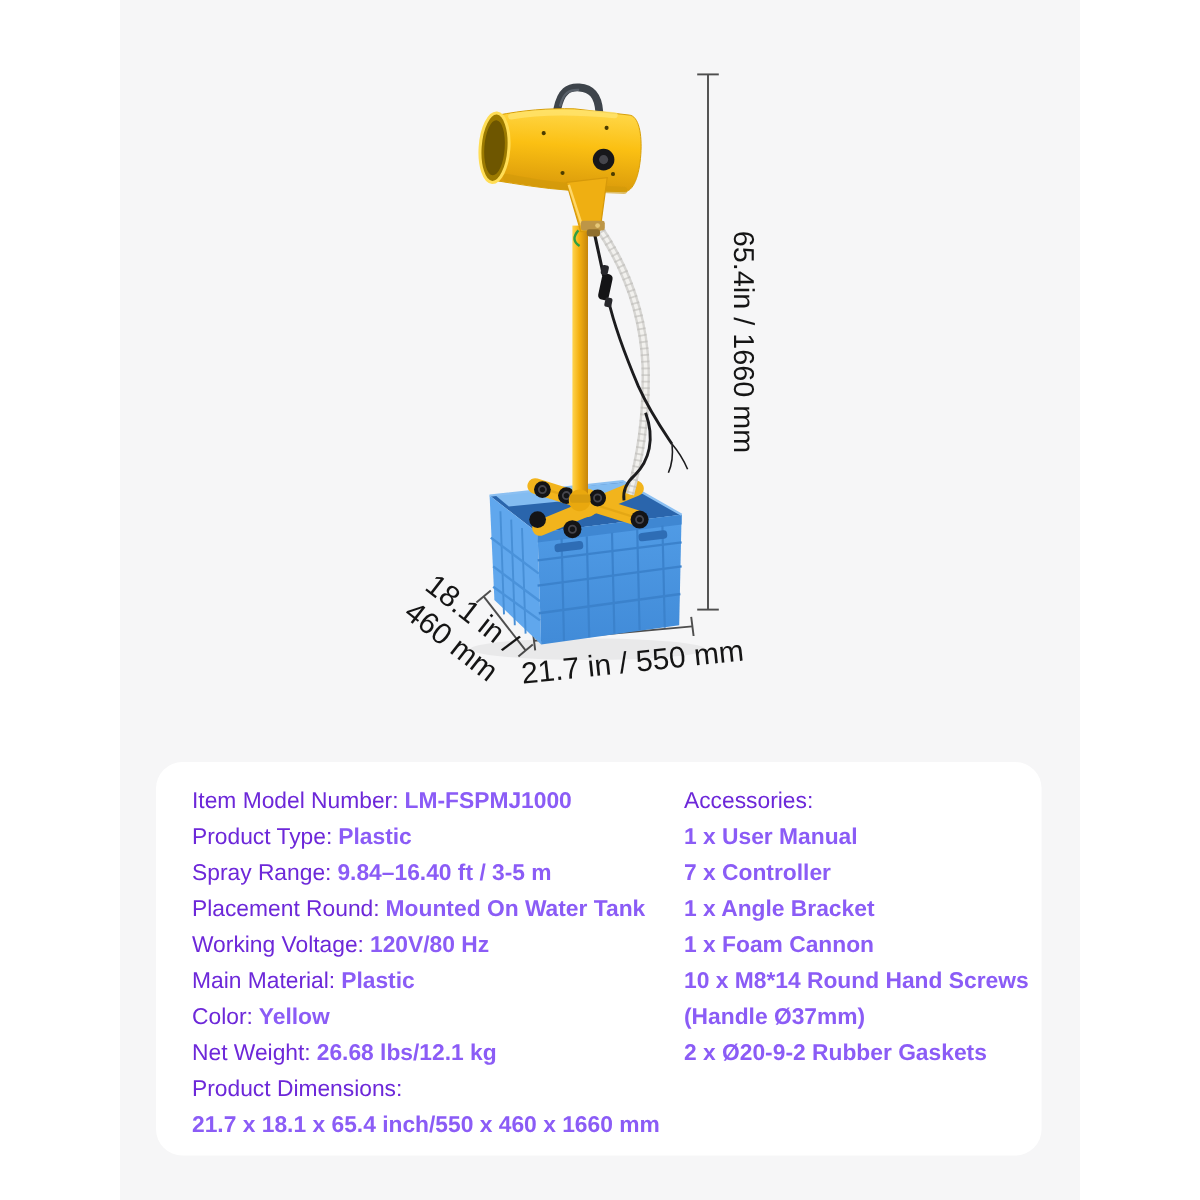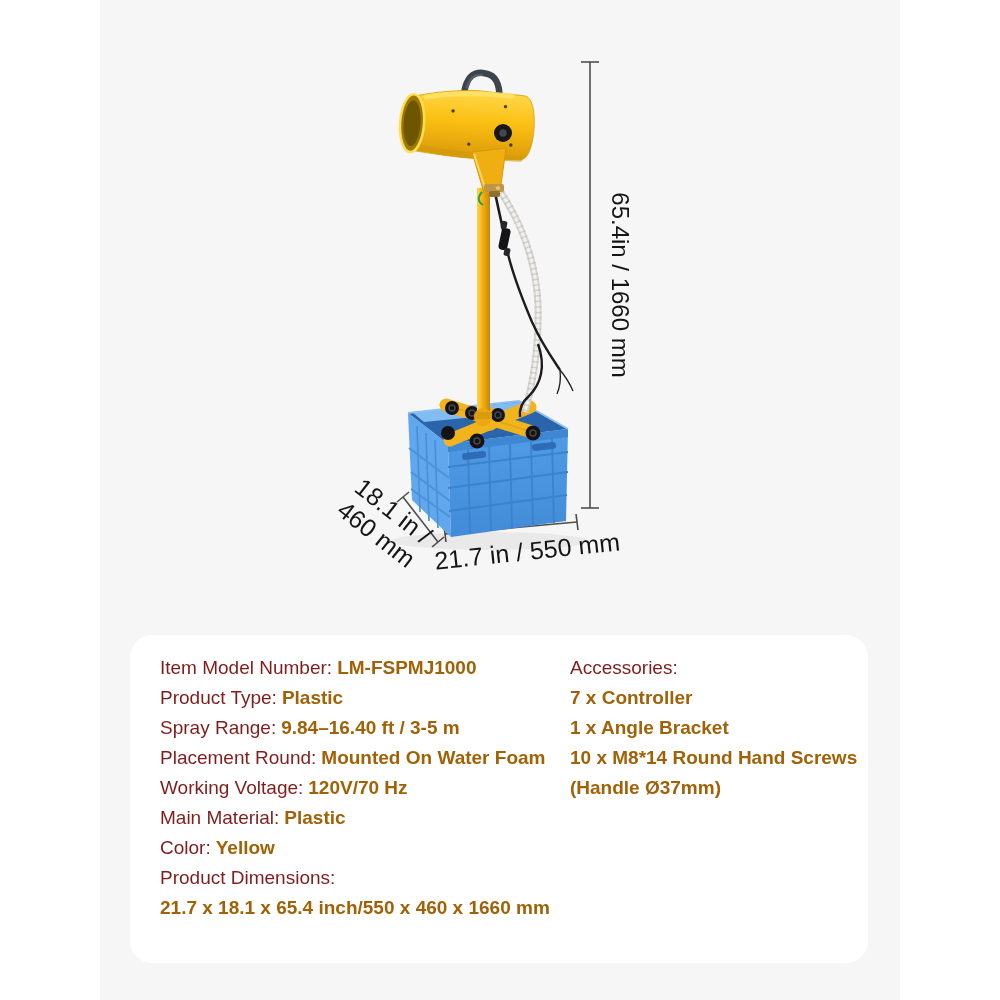--- a/index.html
+++ b/index.html
@@ -15,22 +15,22 @@
   .panel{
     position:absolute;left:30px;top:635px;width:738px;height:328px;
     background:#ffffff;border-radius:22px;
   }
   .col{position:absolute;top:18px;}
   .col.left{left:30px;width:430px;}
   .col.right{left:440px;width:280px;}
   .row{
     height:30px;line-height:30px;font-size:19px;white-space:nowrap;
   }
-  .lbl{color:#7f1d1d;font-weight:400;margin-right:5px;}
-  .val{color:#a16207;font-weight:700;}
+  .lbl{color:#6d28d9;font-weight:400;margin-right:5px;}
+  .val{color:#8b5cf6;font-weight:700;}
   .lbl:empty{display:none;margin:0;}
   .val:empty{display:none;}
   svg text{font-family:"Liberation Sans",sans-serif;}
 </style>
 </head>
 <body>
 
 <div class="stage">
 
   <svg class="product-svg" width="800" height="625" viewBox="0 0 800 625">
@@ -183,28 +183,32 @@
       <circle cx="398" cy="188" r="2" fill="#e6c878"></circle>
       <path d="M 382,192 q -7,8 1,13" fill="none" stroke="#2f9e44" stroke-width="2"></path>
     </g>
   </svg>
 
   <div class="panel">
     <div class="col left">
       <div class="row"><span class="lbl">Item Model Number:</span><span class="val">LM-FSPMJ1000</span></div>
       <div class="row"><span class="lbl">Product Type:</span><span class="val">Plastic</span></div>
       <div class="row"><span class="lbl">Spray Range:</span><span class="val">9.84–16.40 ft / 3-5 m</span></div>
-      <div class="row"><span class="lbl">Placement Round:</span><span class="val">Mounted On Water Foam</span></div>
-      <div class="row"><span class="lbl">Working Voltage:</span><span class="val">120V/70 Hz</span></div>
+      <div class="row"><span class="lbl">Placement Round:</span><span class="val">Mounted On Water Tank</span></div>
+      <div class="row"><span class="lbl">Working Voltage:</span><span class="val">120V/80 Hz</span></div>
       <div class="row"><span class="lbl">Main Material:</span><span class="val">Plastic</span></div>
       <div class="row"><span class="lbl">Color:</span><span class="val">Yellow</span></div>
+      <div class="row"><span class="lbl">Net Weight:</span><span class="val">26.68 lbs/12.1 kg</span></div>
       <div class="row"><span class="lbl">Product Dimensions:</span></div>
       <div class="row"><span class="val">21.7 x 18.1 x 65.4 inch/550 x 460 x 1660 mm</span></div>
     </div>
     <div class="col right">
       <div class="row"><span class="lbl">Accessories:</span></div>
+      <div class="row"><span class="val">1 x User Manual</span></div>
       <div class="row"><span class="val">7 x Controller</span></div>
       <div class="row"><span class="val">1 x Angle Bracket</span></div>
+      <div class="row"><span class="val">1 x Foam Cannon</span></div>
       <div class="row"><span class="val">10 x M8*14 Round Hand Screws</span></div>
       <div class="row"><span class="val">(Handle Ø37mm)</span></div>
+      <div class="row"><span class="val">2 x Ø20-9-2 Rubber Gaskets</span></div>
     </div>
   </div>
 </div>
 
 </body></html>

